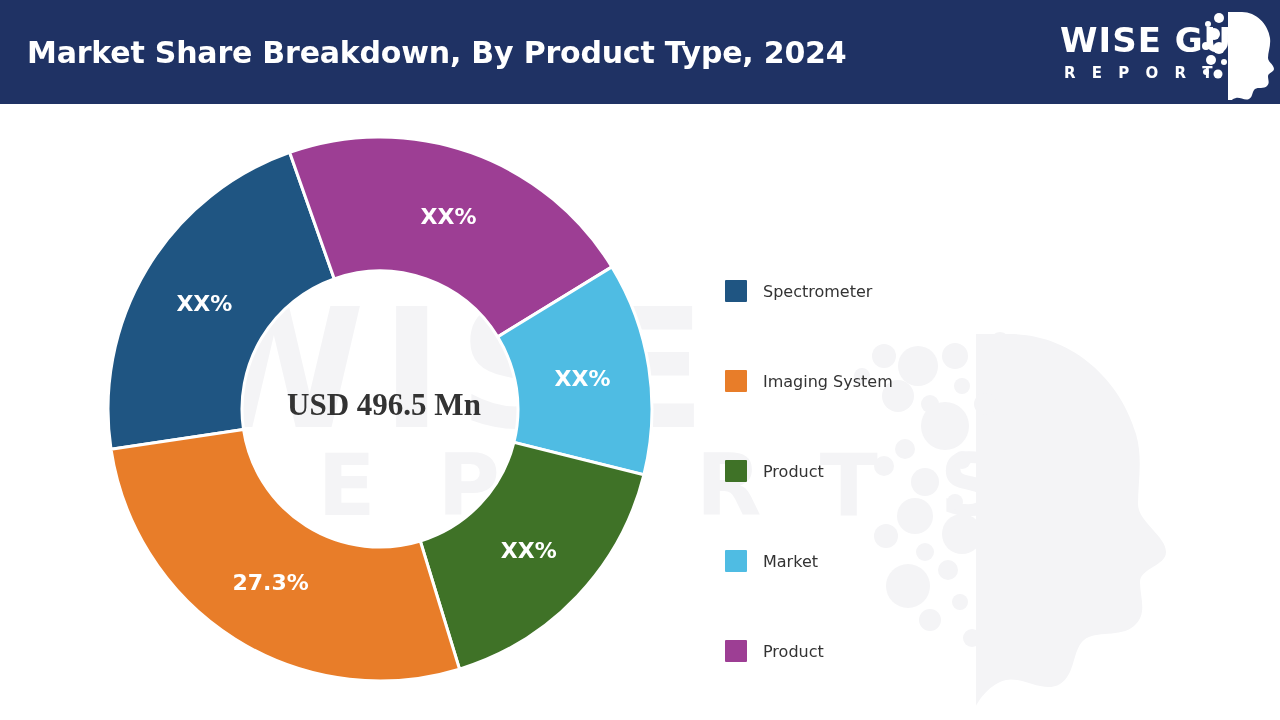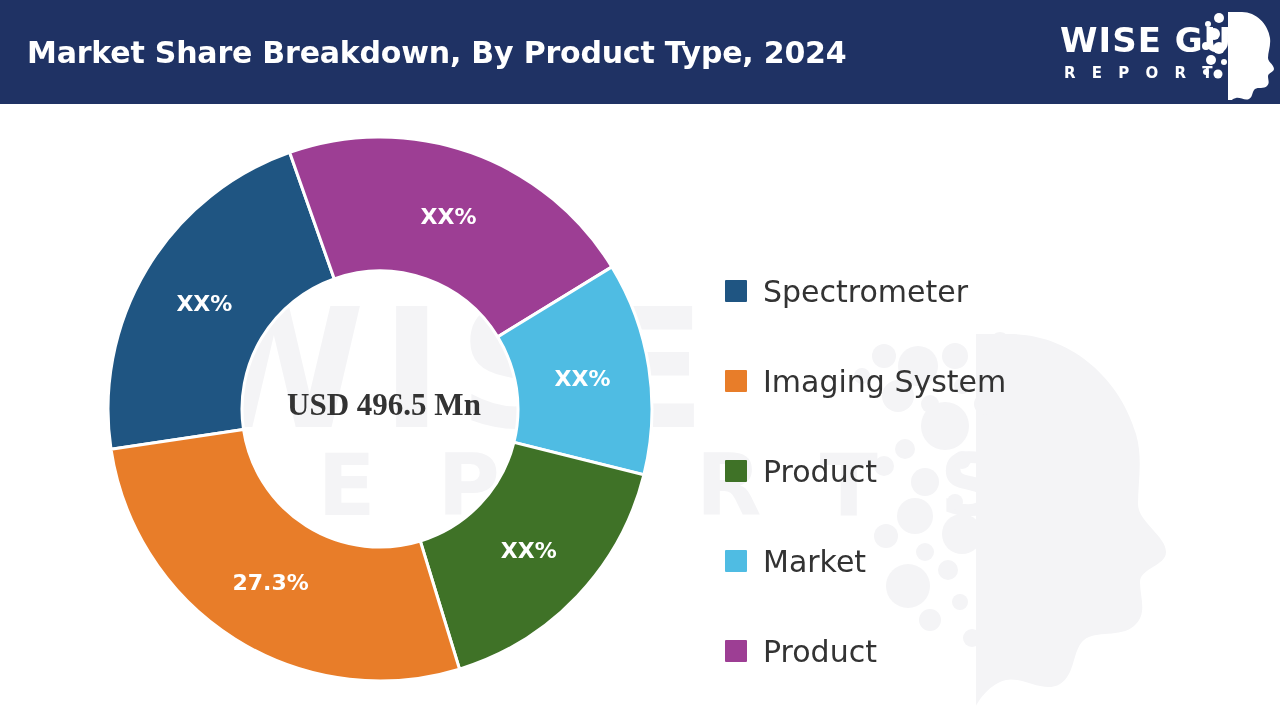--- a/index.html
+++ b/index.html
@@ -113,21 +113,21 @@
     align-items:center;
     height:90px;
   }
   .legend-swatch{
     width:22px; height:22px;
     flex:0 0 22px;
     margin-right:16px;
     border-radius:1px;
   }
   .legend-label{
-    font-size:30px;
+    font-size:16px;
     color:#333333;
     font-family:"DejaVu Sans","Liberation Sans",sans-serif;
     white-space:nowrap;
   }
 </style>
 </head>
 <body>
 
 <div id="page">
 

